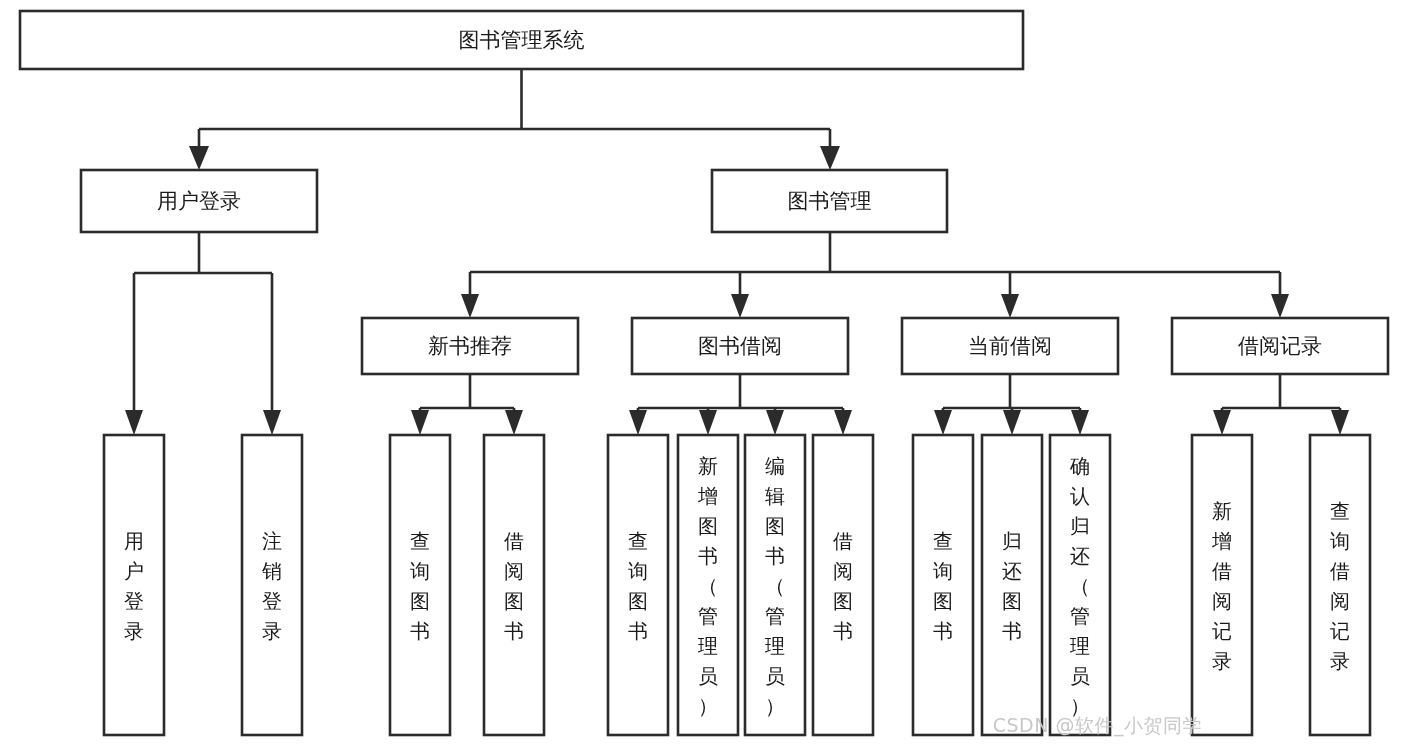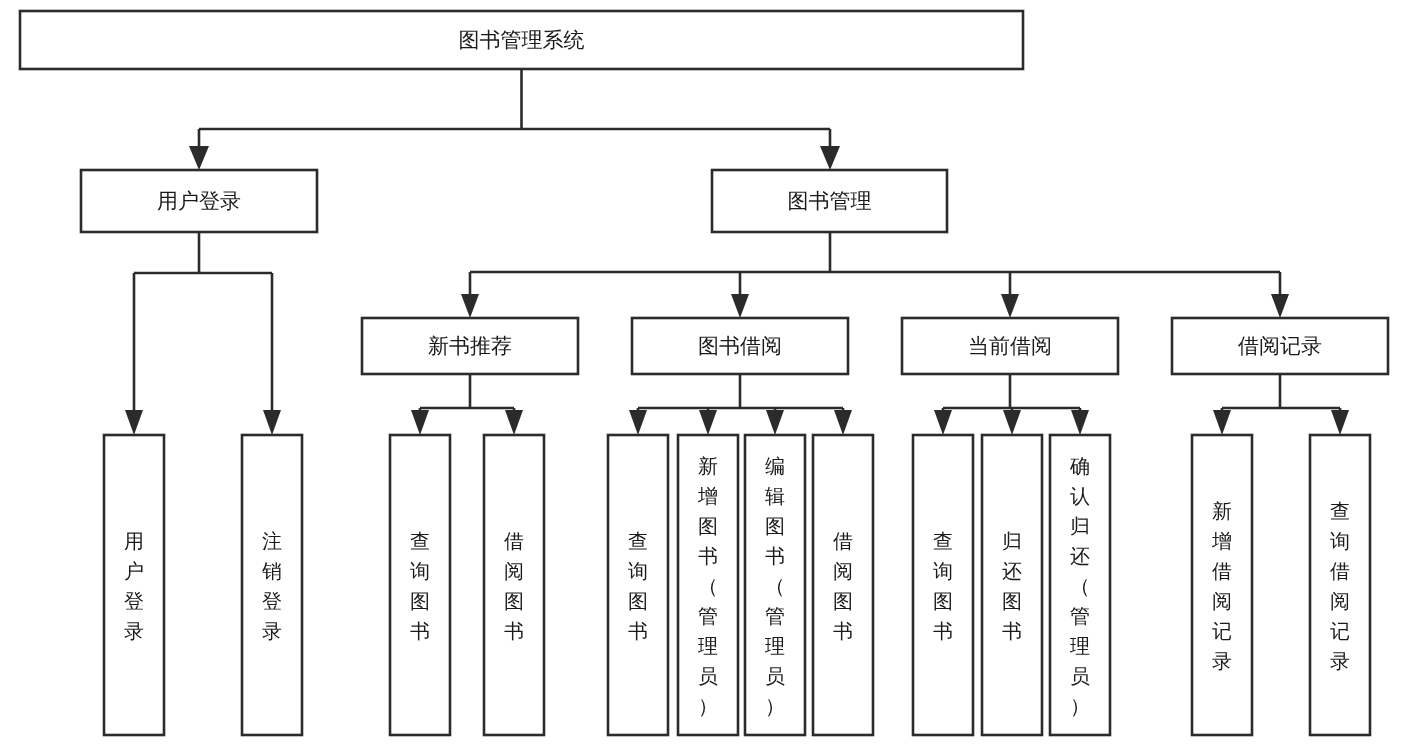--- a/index.html
+++ b/index.html
@@ -214,13 +214,14 @@
     <g>
       <rect class="node-rect" x="1192" y="435" width="60" height="300"></rect>
       <text class="node-label-v" x="1222" y="0"><tspan x="1222" y="518.4">新</tspan><tspan x="1222" y="548.4">增</tspan><tspan x="1222" y="578.4">借</tspan><tspan x="1222" y="608.4">阅</tspan><tspan x="1222" y="638.4">记</tspan><tspan x="1222" y="668.4">录</tspan></text>
     </g>
     <g>
       <rect class="node-rect" x="1310" y="435" width="60" height="300"></rect>
       <text class="node-label-v" x="1340" y="0"><tspan x="1340" y="518.4">查</tspan><tspan x="1340" y="548.4">询</tspan><tspan x="1340" y="578.4">借</tspan><tspan x="1340" y="608.4">阅</tspan><tspan x="1340" y="638.4">记</tspan><tspan x="1340" y="668.4">录</tspan></text>
     </g>
   </svg>
 
+  <div class="watermark-text">CSDN @软件_小贺同学</div>
 </div>
 
 </body></html>

